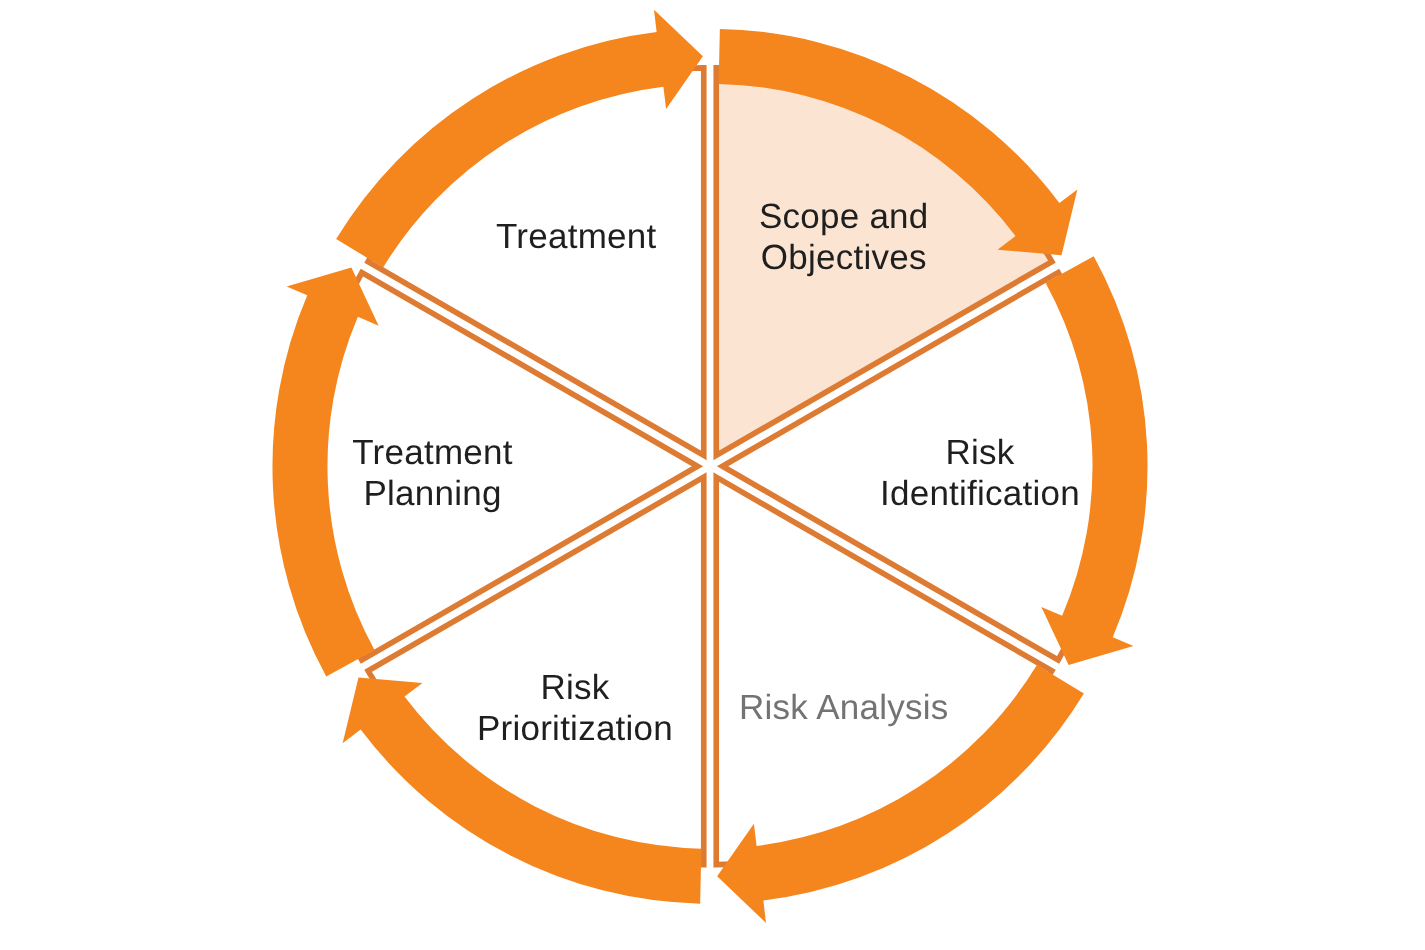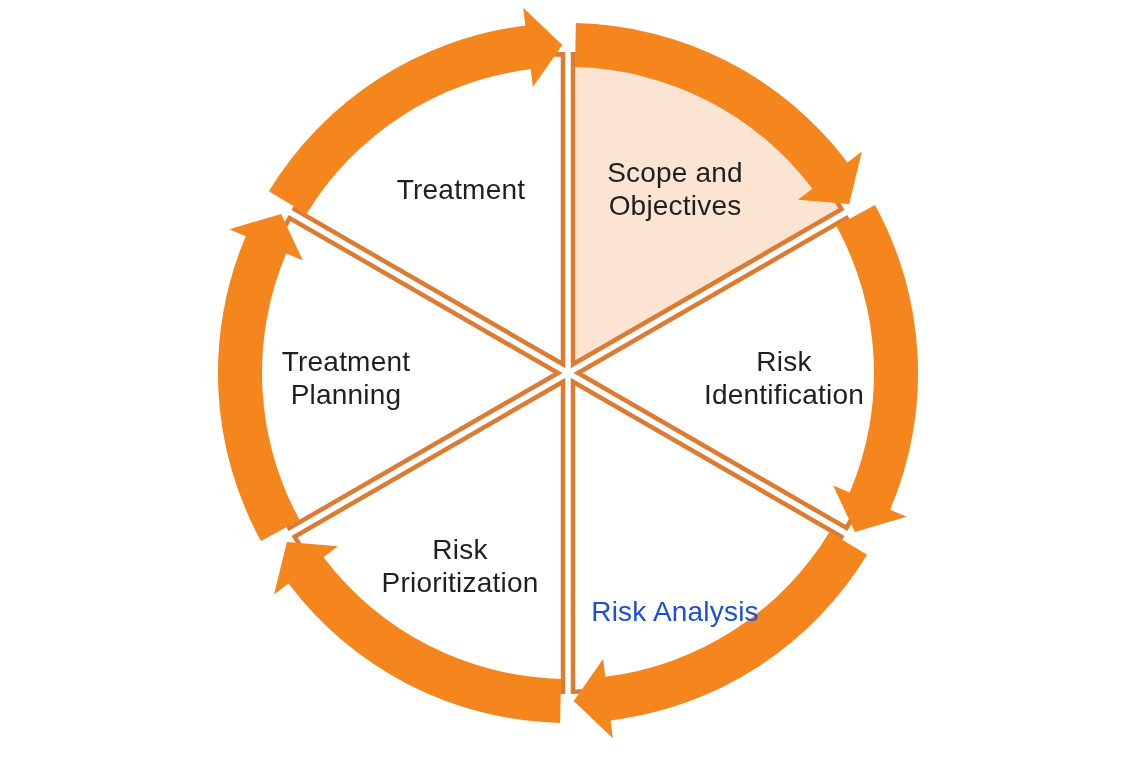--- a/index.html
+++ b/index.html
@@ -57,20 +57,20 @@
       <path d="M 867.1 554.8 A 350 350 0 0 1 610.7 720.4 L 612.8 738.3 L 573.7 701.0 L 603.1 658.9 L 605.3 676.7 A 306 306 0 0 0 829.5 532.0 Z" fill="#F5861E"></path>
       <path d="M 560.1 722.9 A 350 350 0 0 1 288.5 583.6 L 274.1 594.5 L 286.8 541.9 L 338.0 546.3 L 323.6 557.2 A 306 306 0 0 0 561.1 678.9 Z" fill="#F5861E"></path>
       <path d="M 261.0 541.1 A 350 350 0 0 1 245.8 236.2 L 229.3 229.2 L 281.1 214.0 L 302.9 260.5 L 286.3 253.4 A 306 306 0 0 0 299.6 519.9 Z" fill="#F5861E"></path>
       <path d="M 268.9 191.2 A 350 350 0 0 1 525.3 25.6 L 523.2 7.7 L 562.3 45.0 L 532.9 87.1 L 530.7 69.3 A 306 306 0 0 0 306.5 214.0 Z" fill="#F5861E"></path>
     </svg>
 
   <div class="seg-label lbl-0" style="color: rgb(31, 31, 31);">Scope and
 Objectives</div>
   <div class="seg-label lbl-1" style="color: rgb(31, 31, 31);">Risk
 Identification</div>
-  <div class="seg-label lbl-2" style="color: #1d4ed8; margin-top: 45px;">Risk Analysis</div>
+  <div class="seg-label lbl-2" style="color: #737373;">Risk Analysis</div>
   <div class="seg-label lbl-3" style="color: rgb(31, 31, 31);">Risk
 Prioritization</div>
   <div class="seg-label lbl-4" style="color: rgb(31, 31, 31);">Treatment
 Planning</div>
   <div class="seg-label lbl-5" style="color: rgb(31, 31, 31);">Treatment</div>
 
 </div>
 
 </body></html>

